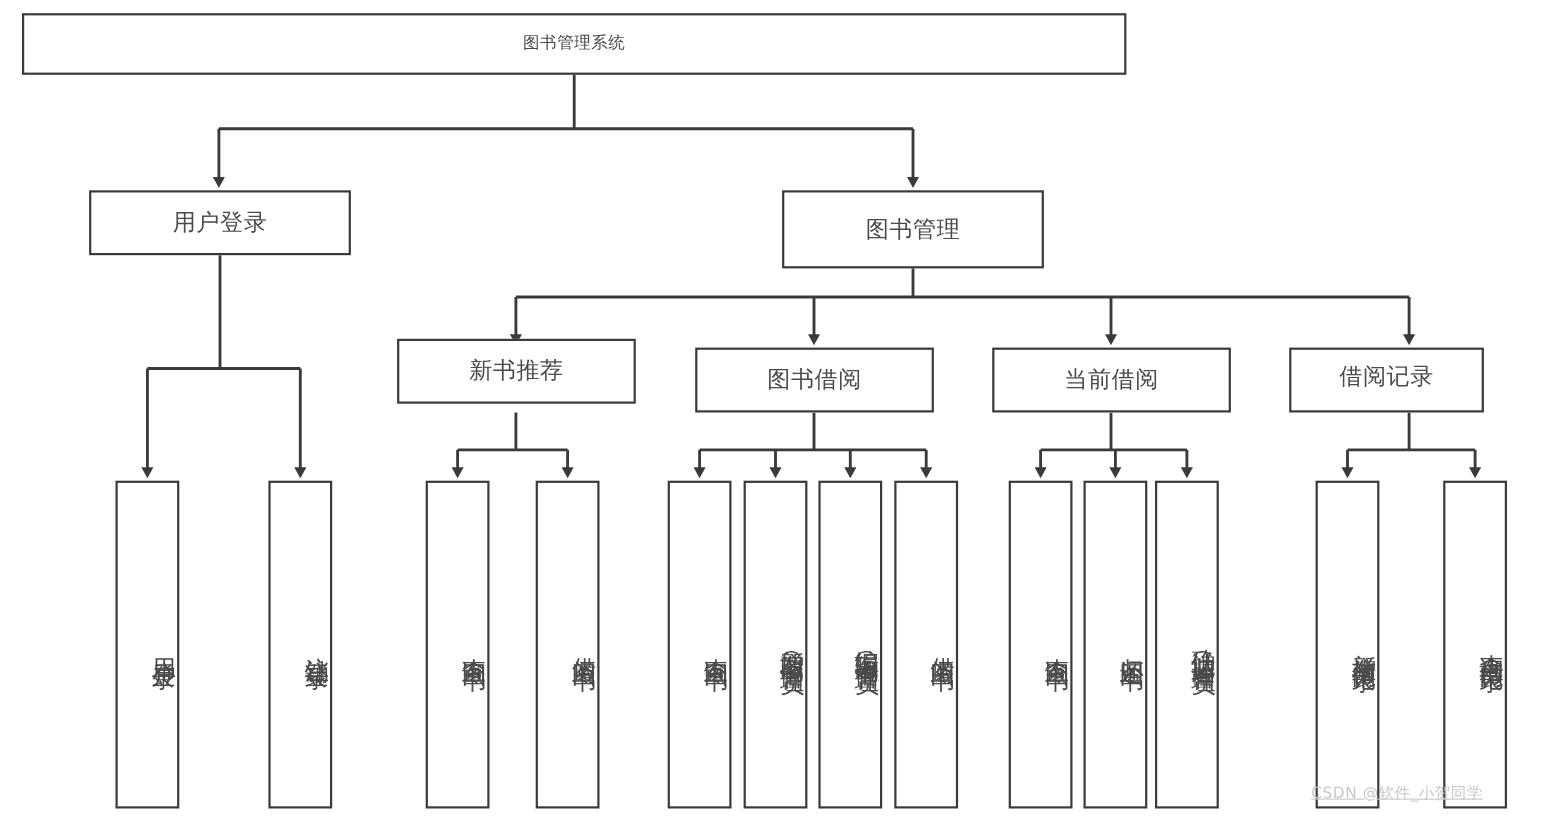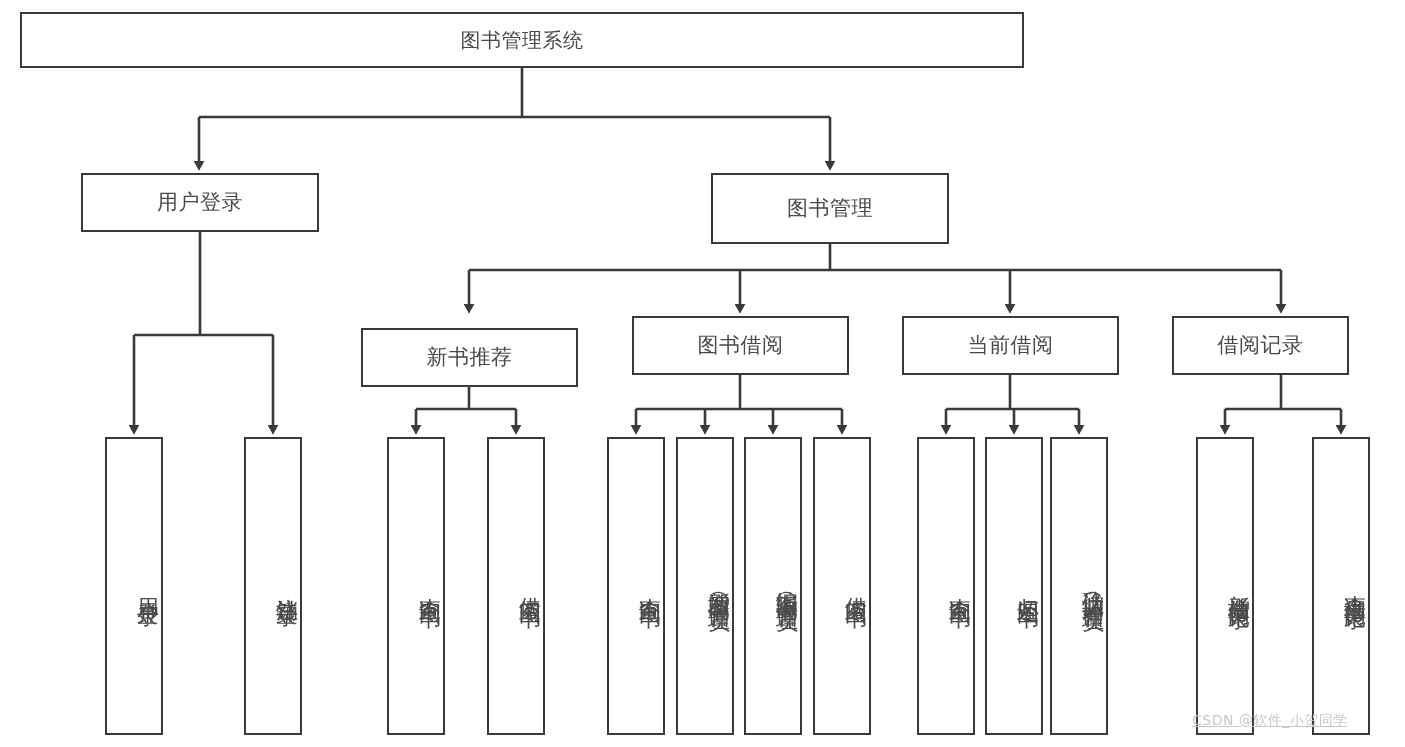--- a/index.html
+++ b/index.html
@@ -37,21 +37,21 @@
     color: #4a4a4a;
     line-height: 1.15;
     z-index: 3;
   }
   .node.horiz {
     font-size: 21px;
     letter-spacing: 0.5px;
     writing-mode: horizontal-tb;
   }
   .node.root {
-    font-size: 20px;
+    font-size: 15px;
   }
   .node.vert {
     writing-mode: vertical-rl;
     text-orientation: upright;
     font-size: 22px;
     letter-spacing: 3px;
     padding-top: 6px;
     padding-bottom: 6px;
     align-items: flex-start;
     justify-content: center;
@@ -133,30 +133,30 @@
     <span>图书管理系统</span>
   </div>
 
   <div class="node horiz" style="left:81px; top:173px; width:238px; height:59px;">
     <span>用户登录</span>
   </div>
   <div class="node horiz" style="left:711px; top:173px; width:238px; height:71px;">
     <span>图书管理</span>
   </div>
 
-  <div class="node horiz" style="left:361px; top:328px; width:217px; height:59px;">
+  <div class="node horiz" style="left:361px; top:308px; width:217px; height:59px;">
     <span>新书推荐</span>
   </div>
   <div class="node horiz" style="left:902px; top:316px; width:217px; height:59px;">
     <span>当前借阅</span>
   </div>
   <div class="node horiz" style="left:632px; top:316px; width:217px; height:59px;">
     <span>图书借阅</span>
   </div>
-  <div class="node horiz" style="left:1172px; top:316px; width:177px; height:59px;">
+  <div class="node horiz" style="left:1172px; top:316px; width:177px; height:59px;font-family:Liberation Mono, monospace;">
     <span>借阅记录</span>
   </div>
 
   <div class="node vert" style="left:105px; top:437px; width:58px; height:298px;">
     <span class="vlabel">用户登录</span>
   </div>
   <div class="node vert" style="left:244px; top:437px; width:58px; height:298px;">
     <span class="vlabel">注销登录</span>
   </div>
 

